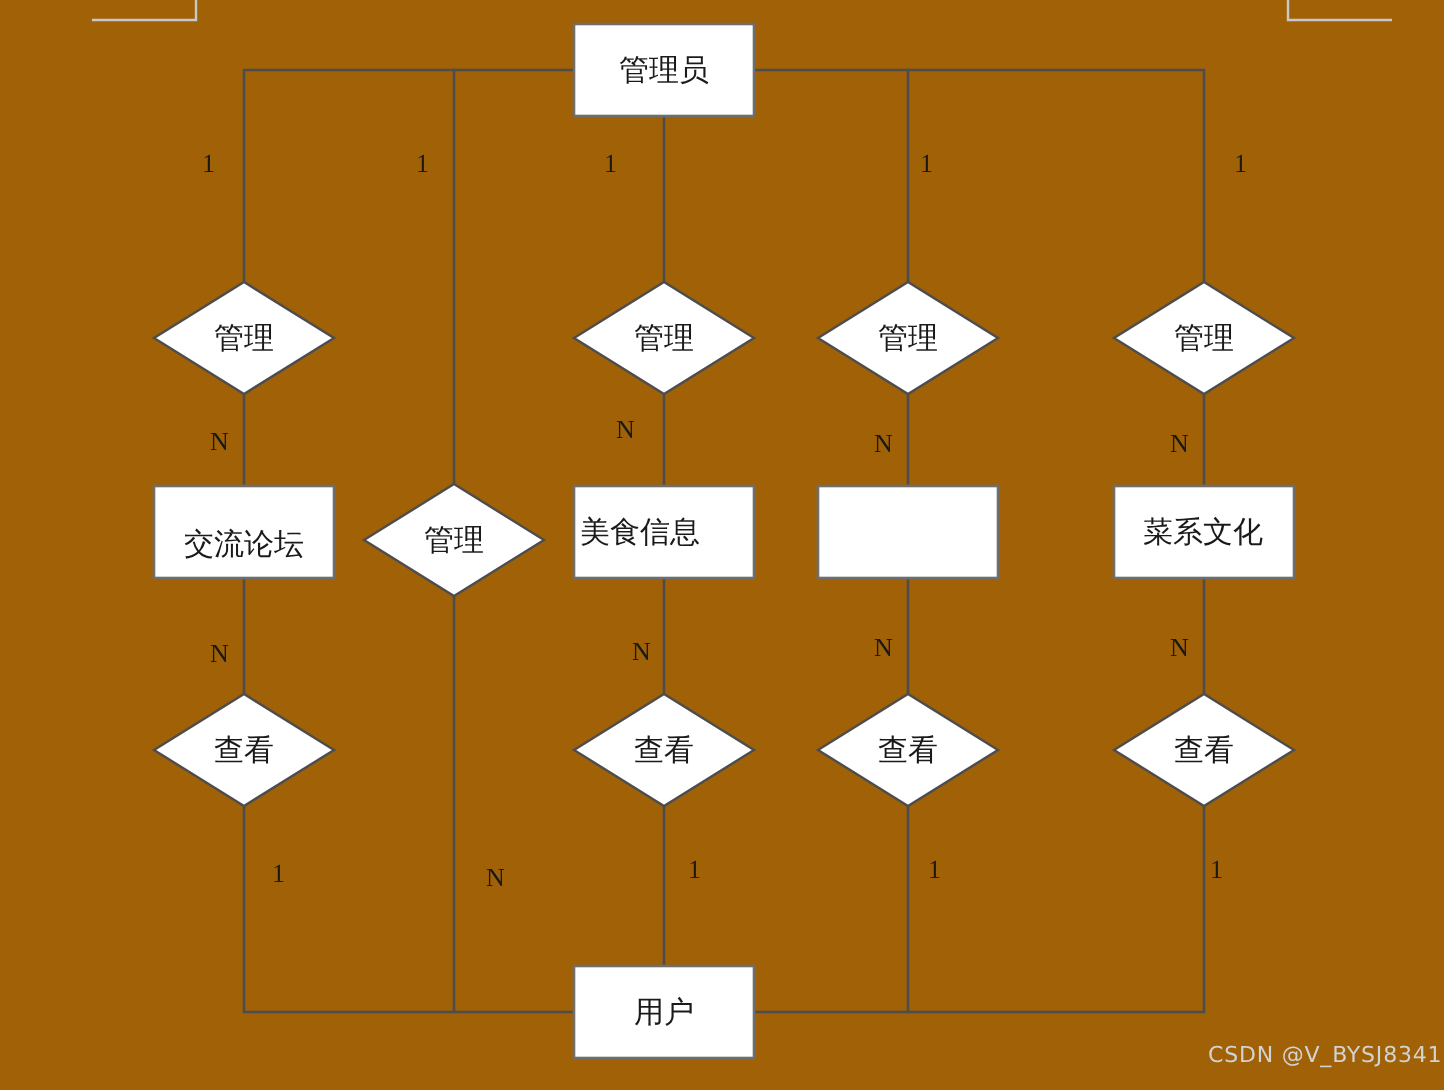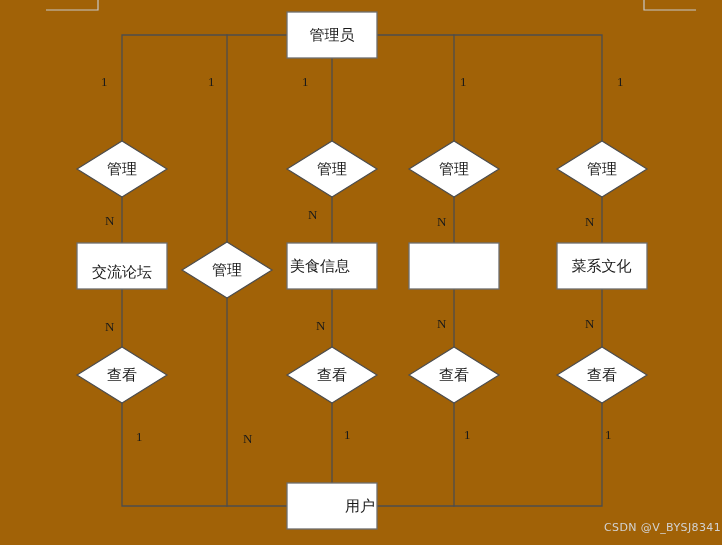--- a/index.html
+++ b/index.html
@@ -101,21 +101,21 @@
       <polygon points="287,375 332,347 377,375 332,403"></polygon>
       <polygon points="409,375 454,347 499,375 454,403"></polygon>
       <polygon points="557,375 602,347 647,375 602,403"></polygon>
     </g>
   </svg>
 
   <div class="entity-label" style="left:287px; top:12px; width:90px; height:46px;">管理员</div>
   <div class="entity-label" style="left:77px; top:243px; width:90px; height:58px;">交流论坛</div>
   <div class="entity-label" style="left:275px; top:243px; width:90px; height:46px;">美食信息</div>
   <div class="entity-label" style="left:557px; top:243px; width:89px; height:46px;border-radius:19px;">菜系文化</div>
-  <div class="entity-label" style="left:287px; top:483px; width:90px; height:46px;padding-left:28px;">用户</div>
+  <div class="entity-label" style="left:287px; top:483px; width:90px; height:46px;">用户</div>
 
   <div class="rel-label" style="left:77px; top:151px; width:90px; height:36px;">管理</div>
   <div class="rel-label" style="left:182px; top:252px; width:90px; height:36px;">管理</div>
   <div class="rel-label" style="left:287px; top:151px; width:90px; height:36px;">管理</div>
   <div class="rel-label" style="left:409px; top:151px; width:90px; height:36px;">管理</div>
   <div class="rel-label" style="left:557px; top:151px; width:90px; height:36px;">管理</div>
   <div class="rel-label" style="left:77px; top:357px; width:90px; height:36px;">查看</div>
   <div class="rel-label" style="left:287px; top:357px; width:90px; height:36px;">查看</div>
   <div class="rel-label" style="left:409px; top:357px; width:90px; height:36px;">查看</div>
   <div class="rel-label" style="left:557px; top:357px; width:90px; height:36px;">查看</div>

